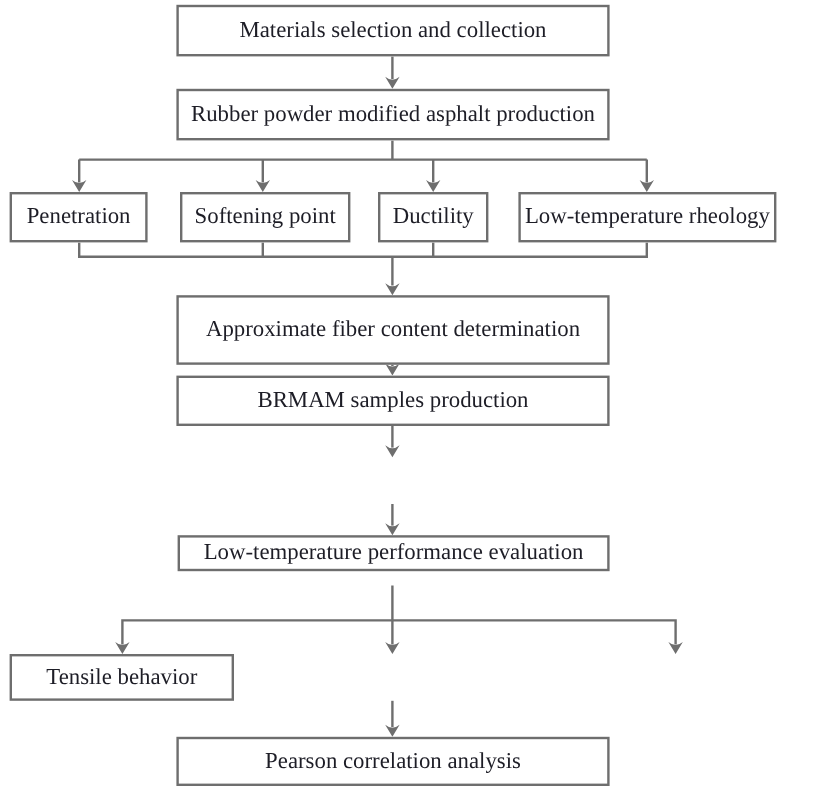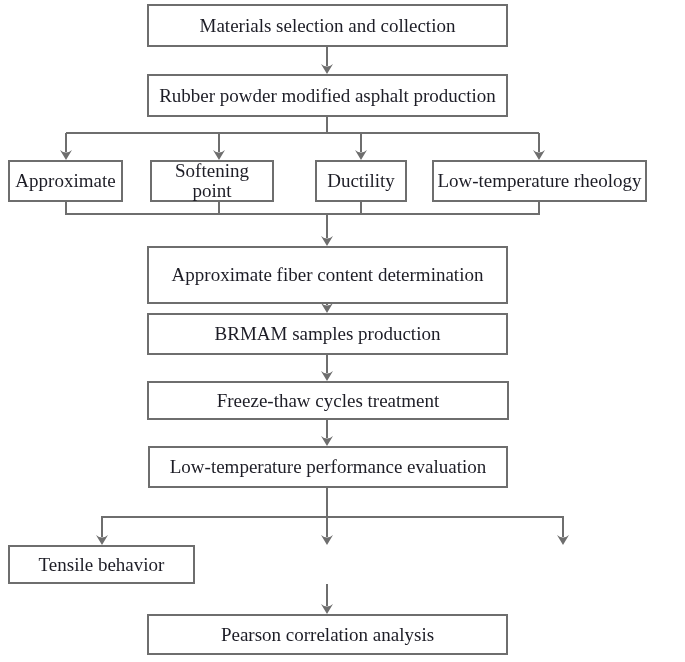--- a/index.html
+++ b/index.html
@@ -84,35 +84,34 @@
     <g>
       <path class="line" d="M327 584 V606"></path>
       <path class="head" d="M321 604 Q327 609 333 604 L327 614 Z"></path>
     </g>
   </svg>
 
   <div class="node" style="left:147px;top:4px;width:361px;height:43px">Materials selection and collection</div>
 
   <div class="node" style="left:147px;top:74px;width:361px;height:43px">Rubber powder modified asphalt production</div>
 
-  <div class="node" style="left:8px;top:160px;width:115px;height:42px">Approximate</div>
+  <div class="node" style="left:8px;top:160px;width:115px;height:42px">Penetration</div>
 
-  <div class="node" style="left:150px;top:160px;width:124px;height:42px">Softening point</div>
+  <div class="node" style="left:150px;top:160px;width:142px;height:42px">Softening point</div>
 
   <div class="node" style="left:315px;top:160px;width:92px;height:42px">Ductility</div>
 
   <div class="node" style="left:432px;top:160px;width:215px;height:42px">Low-temperature rheology</div>
 
   <div class="node" style="left:147px;top:246px;width:361px;height:58px">Approximate fiber content determination</div>
 
   <div class="node" style="left:147px;top:313px;width:361px;height:42px">BRMAM samples production</div>
 
-  <div class="node" style="left:147px;top:381px;width:362px;height:39px">Freeze-thaw cycles treatment</div>
 
-  <div class="node" style="left:148px;top:446px;width:360px;height:42px">Low-temperature performance evaluation</div>
+  <div class="node" style="left:148px;top:446px;width:360px;height:30px">Low-temperature performance evaluation</div>
 
   <div class="node" style="left:8px;top:545px;width:187px;height:39px">Tensile behavior</div>
 
 
 
   <div class="node" style="left:147px;top:614px;width:361px;height:41px">Pearson correlation analysis</div>
 
 </div>
 
 </body></html>

